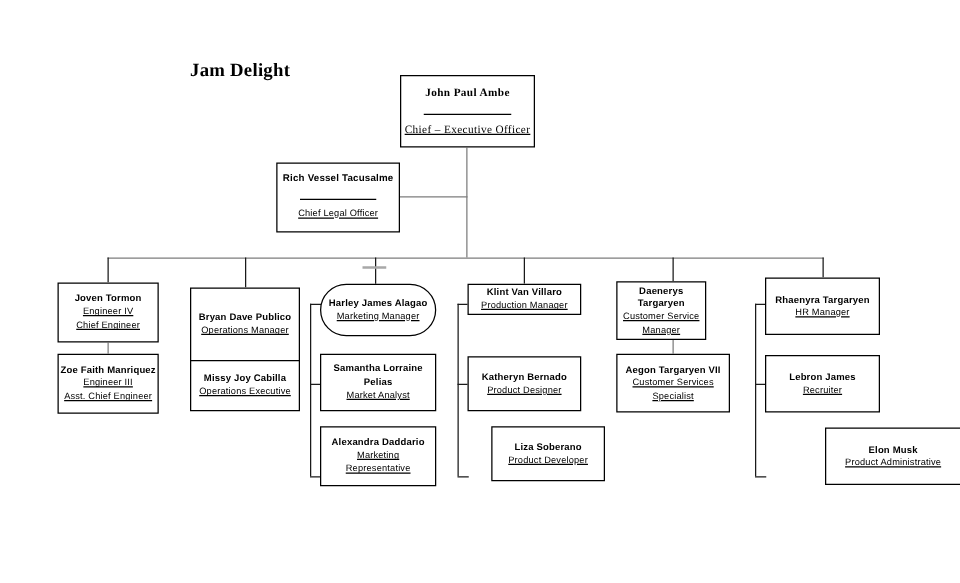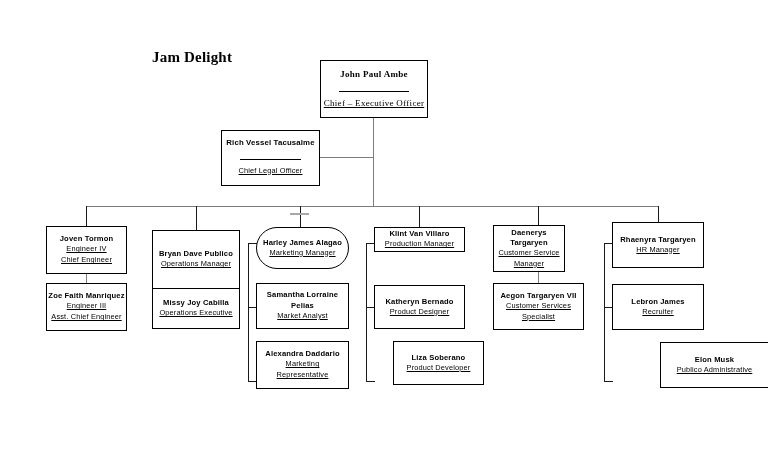--- a/index.html
+++ b/index.html
@@ -231,16 +231,16 @@
   <div class="ln v dark" style="left:604px; top:243px; height:138px;"></div>
   <div class="ln h dark" style="left:604px; top:243px; width:9px;"></div>
   <div class="ln h dark" style="left:604px; top:307px; width:9px;"></div>
   <div class="ln h dark" style="left:604px; top:381px; width:9px;"></div>
   <div class="node" style="left:612px; top:284px; width:92px; height:46px;">
     <div class="nm">Lebron James</div>
     <div class="ttl">Recruiter</div>
   </div>
   <div class="node" style="left:612px; top:342px; width:109px; height:46px;margin-left:48px;">
     <div class="nm">Elon Musk</div>
-    <div class="ttl">Publico Administrative</div>
+    <div class="ttl">Product Administrative</div>
   </div>
 
 </div>
 
 </body></html>

